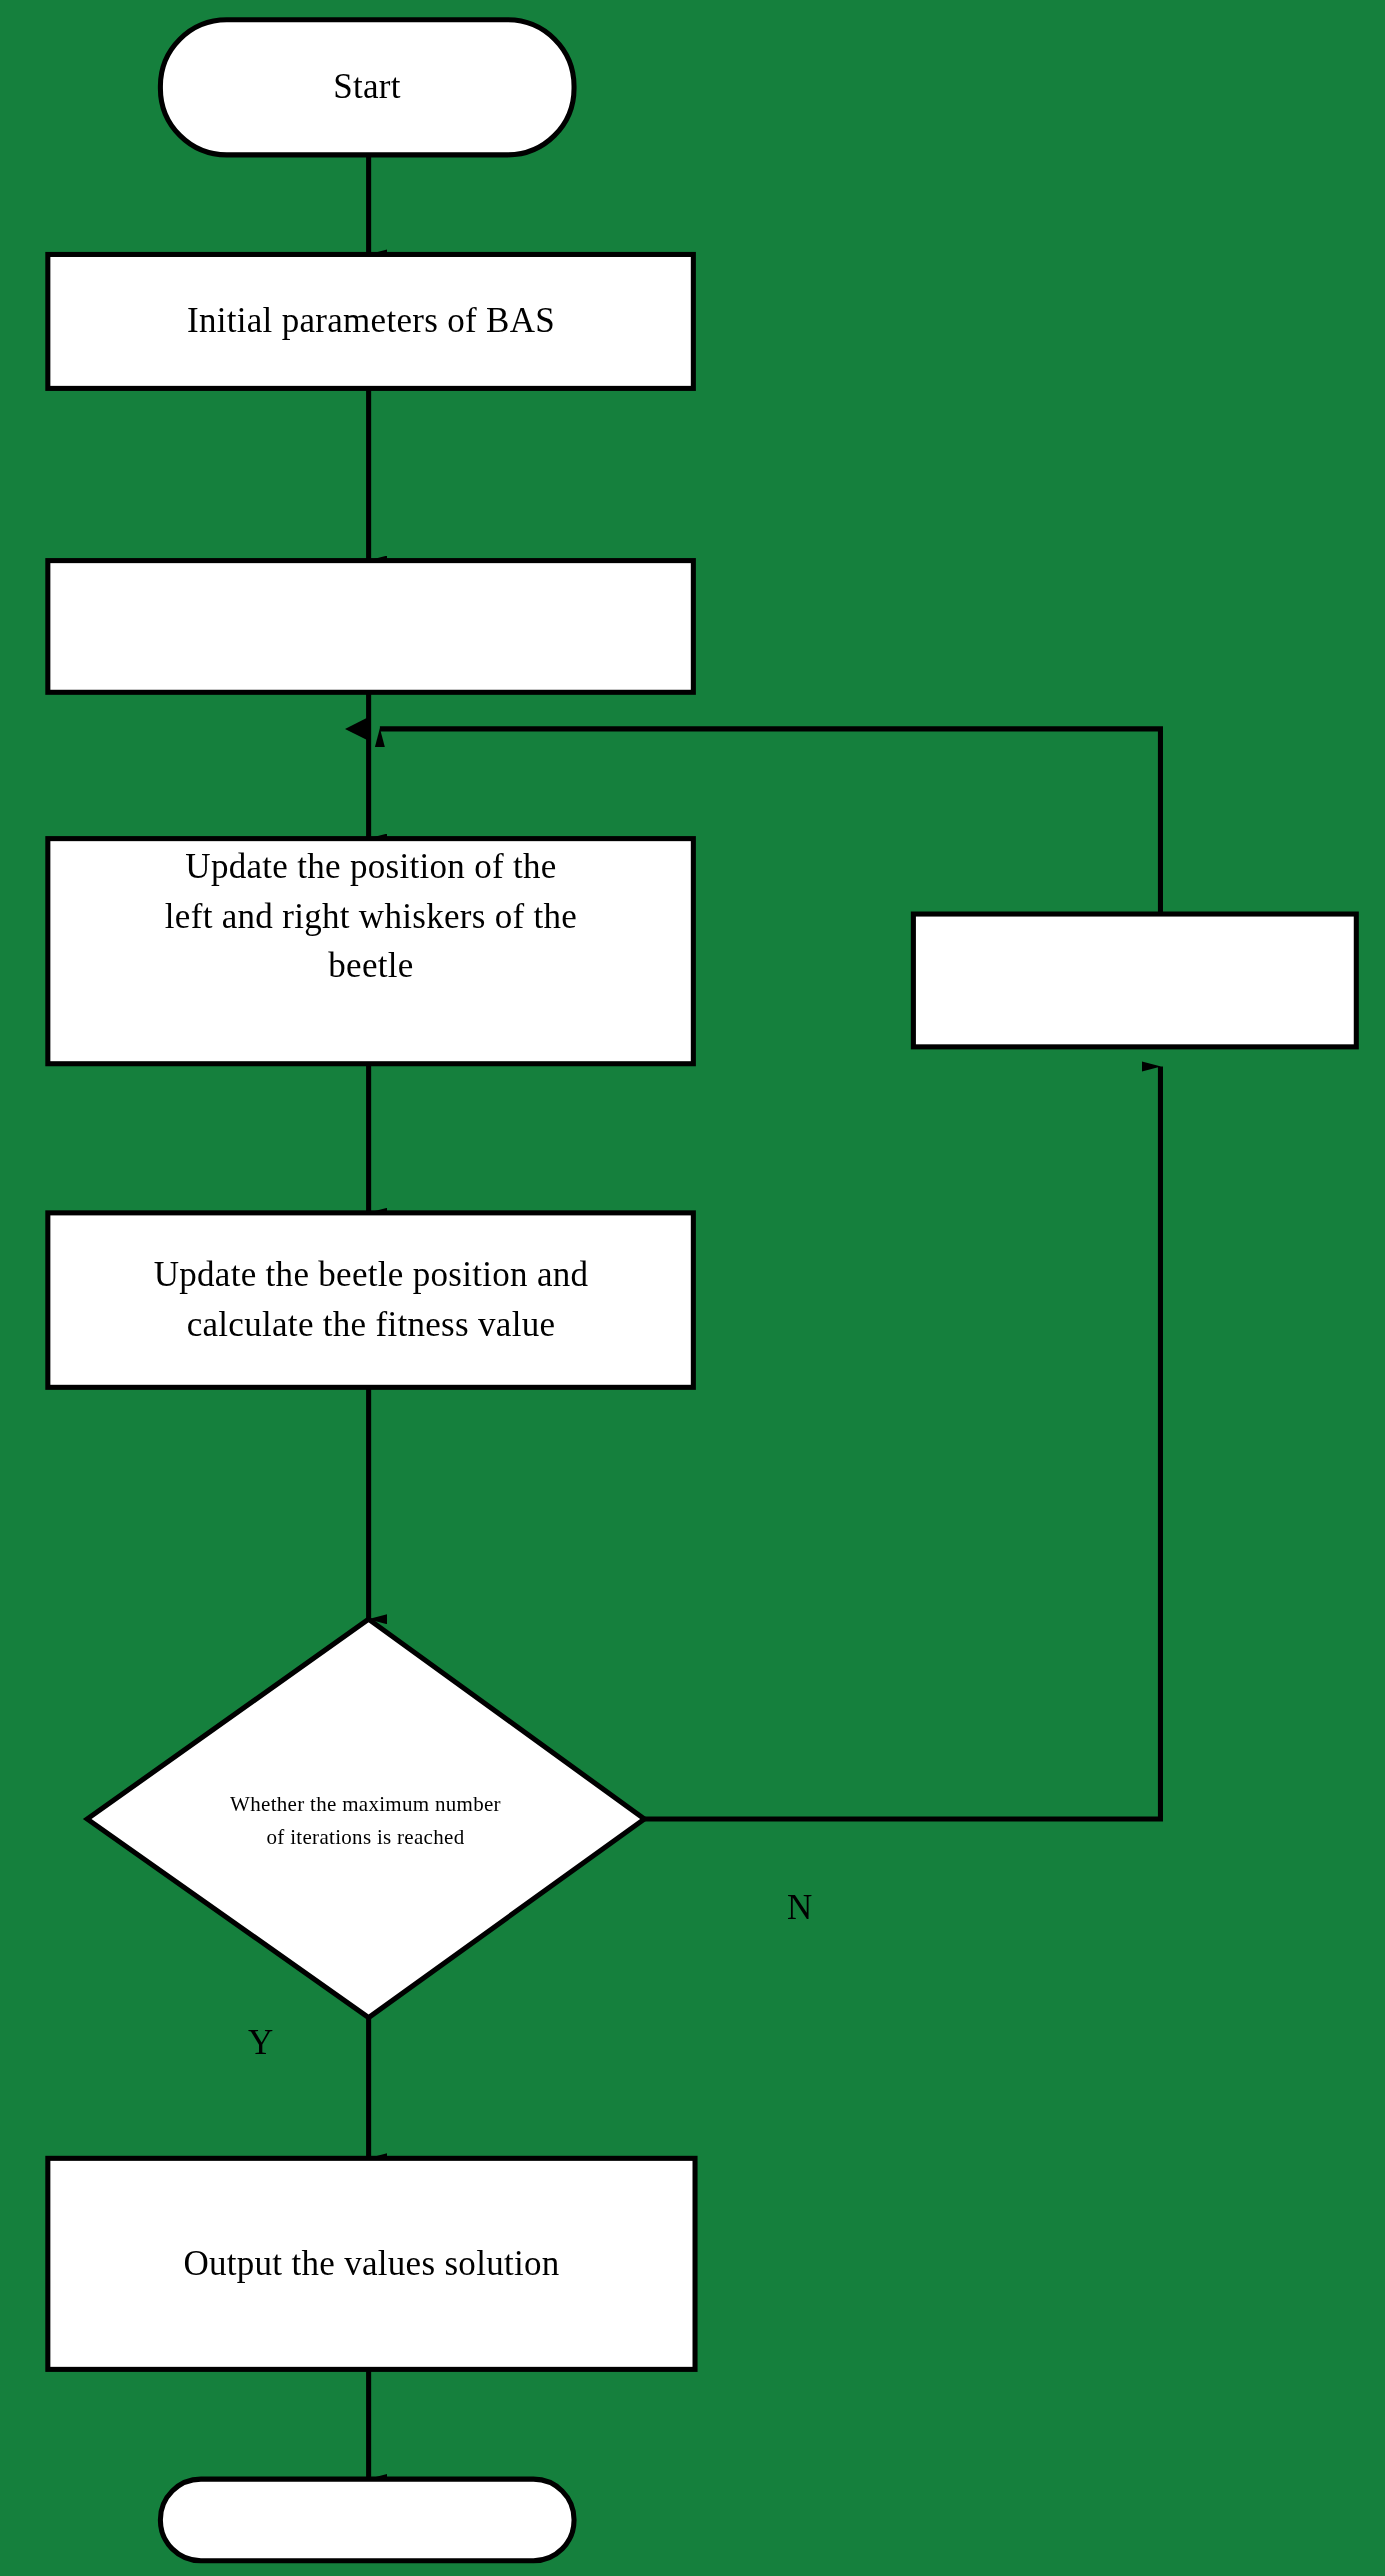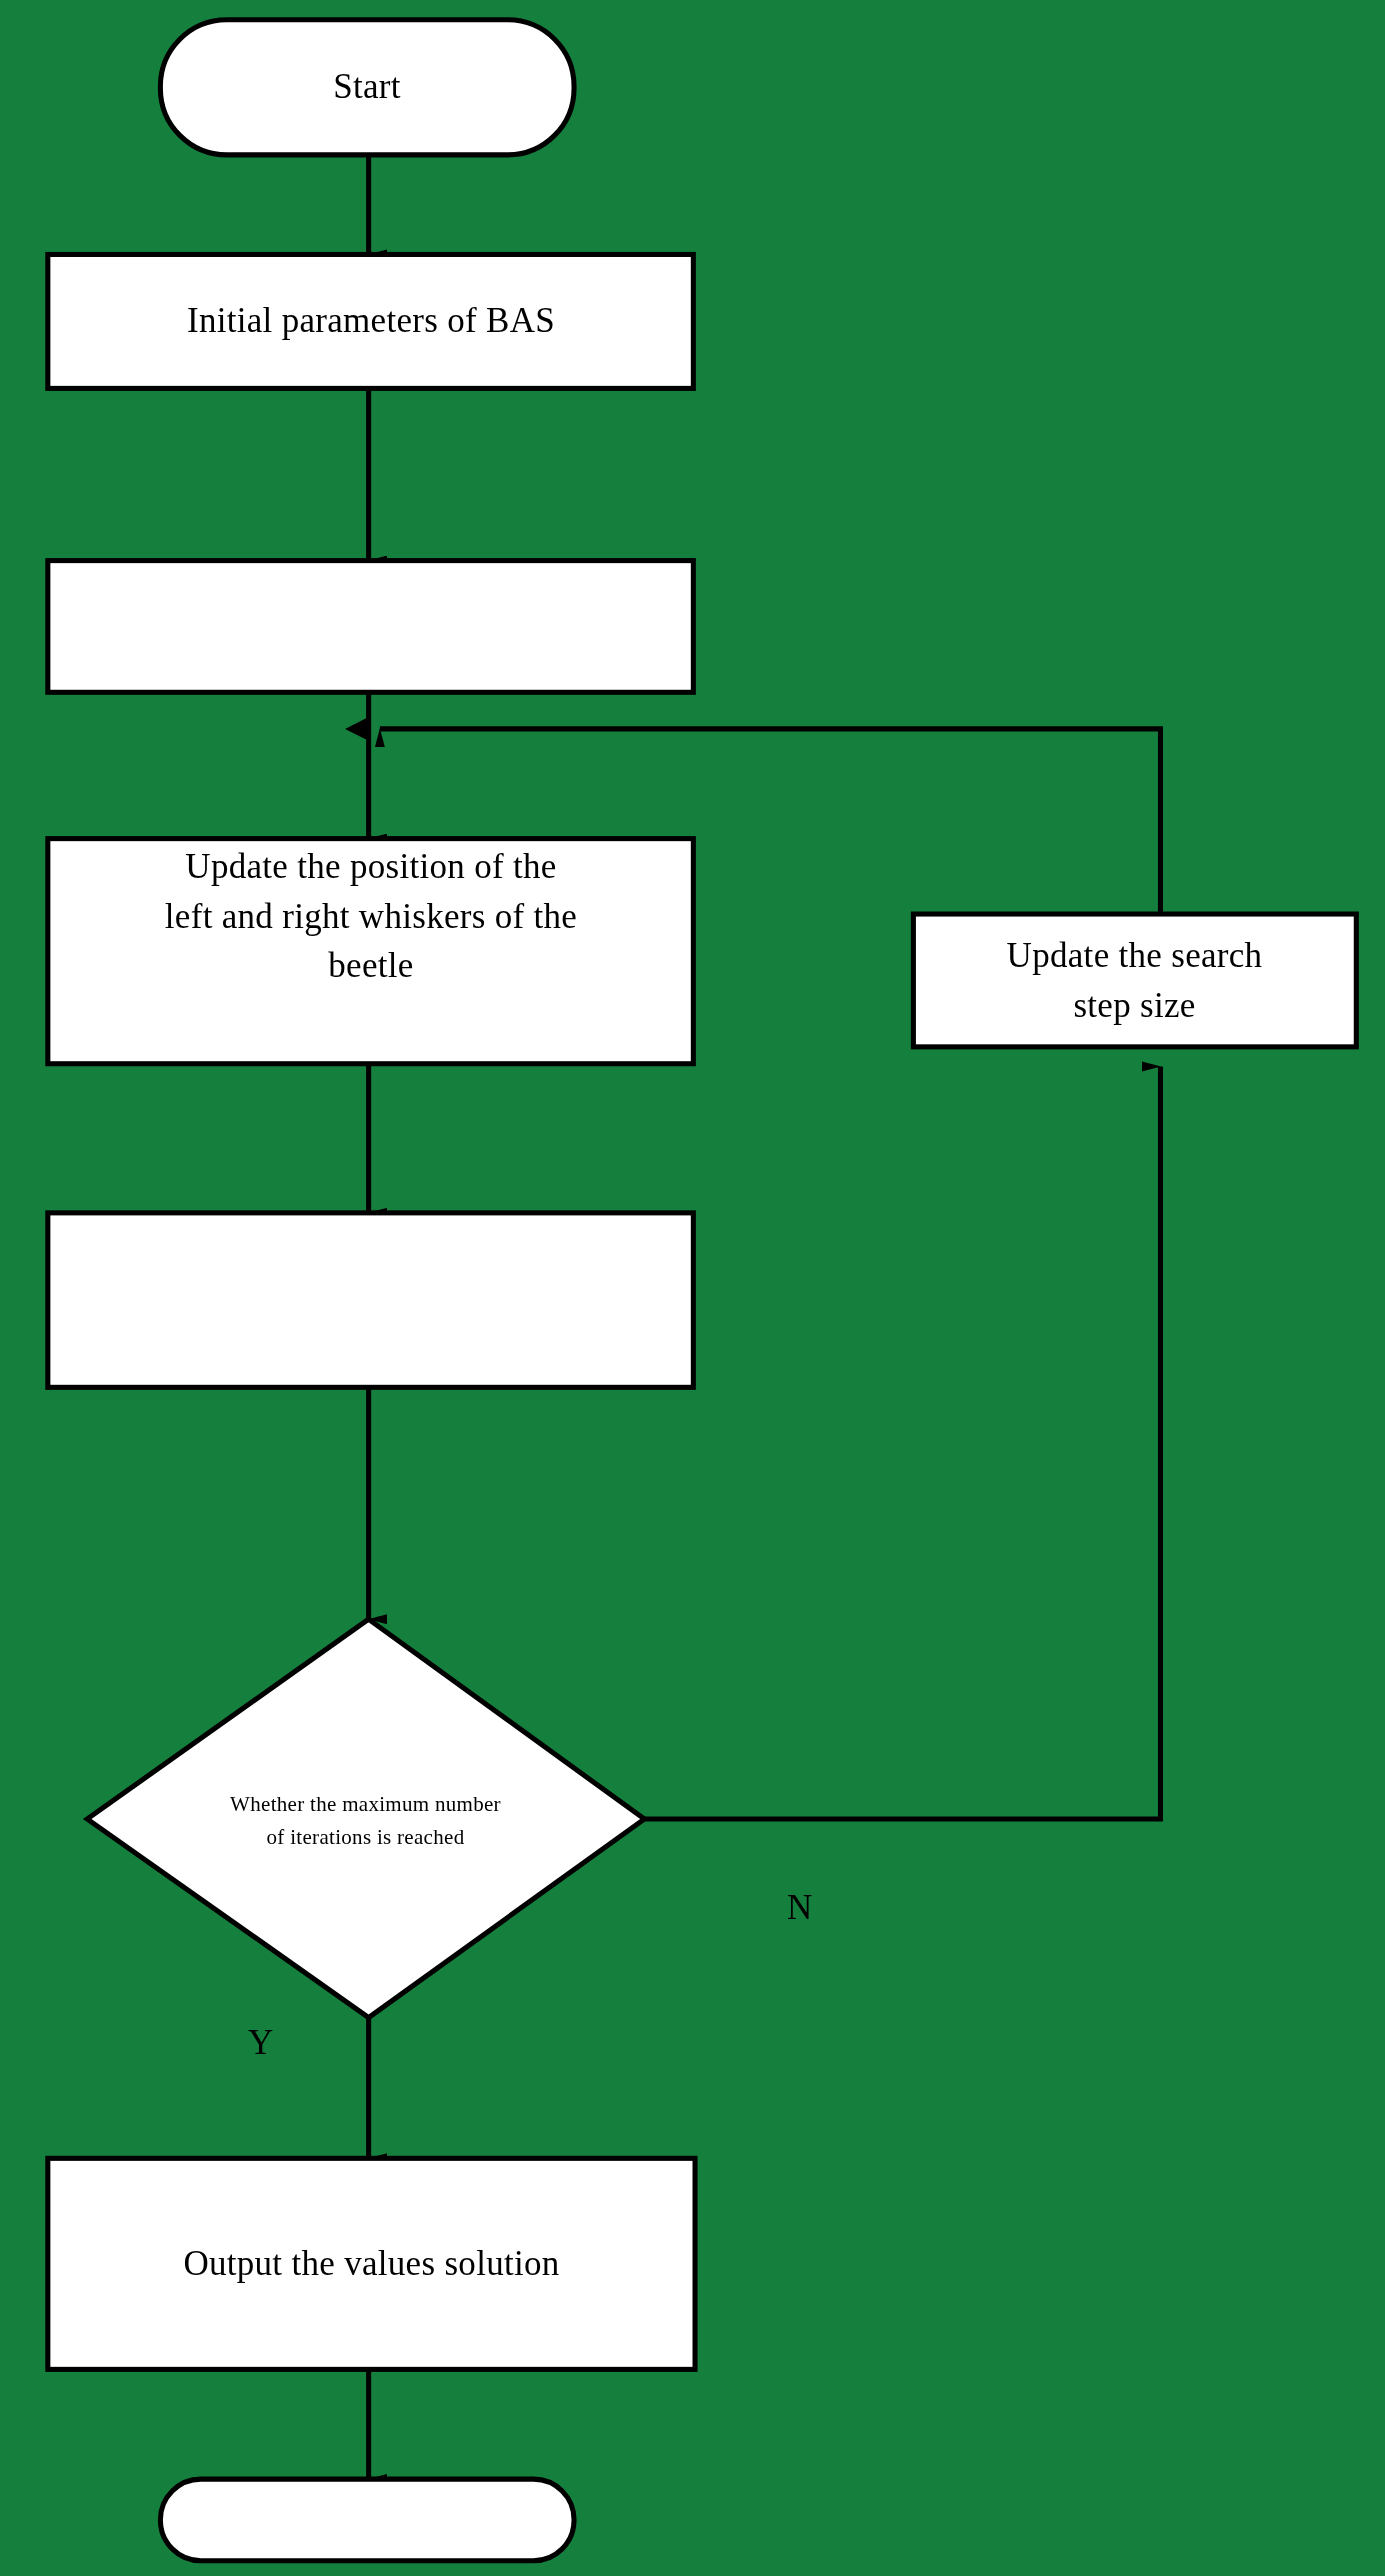--- a/index.html
+++ b/index.html
@@ -123,24 +123,24 @@
   <div class="node-label process-label" style="left:48px; top:254px; width:646px; height:134px;">Initial parameters of BAS</div>
 
   <div class="hit" style="left:48px; top:561px; width:646px; height:132px;"></div>
 
   <div class="hit" style="left:48px; top:839px; width:646px; height:225px;"></div>
   <div class="node-label process-label" style="left:48px; top:804px; width:646px; height:225px;">Update the position of the
 left and right whiskers of the
 beetle</div>
 
   <div class="hit" style="left:913px; top:914px; width:443px; height:133px;"></div>
-  <div class="node-label process-label" style="left:913px; top:914px; width:443px; height:133px;">Update the search
-step size</div>
 
   <div class="hit" style="left:48px; top:1213px; width:646px; height:174px;"></div>
+  <div class="node-label process-label" style="left:48px; top:1213px; width:646px; height:174px;">Update the beetle position and
+calculate the fitness value</div>
 
   <div class="hit" style="left:87px; top:1619px; width:557px; height:398px;"></div>
   <div class="node-label decision-label" style="left:98px; top:1742px; width:535px; height:158px;">Whether the maximum number
 of iterations is reached</div>
 
   <div class="edge-label" style="left:787px; top:1888px;">N</div>
 
   <div class="edge-label" style="left:248px; top:2023px;">Y</div>
 
   <div class="hit" style="left:48px; top:2158px; width:647px; height:211px;"></div>

